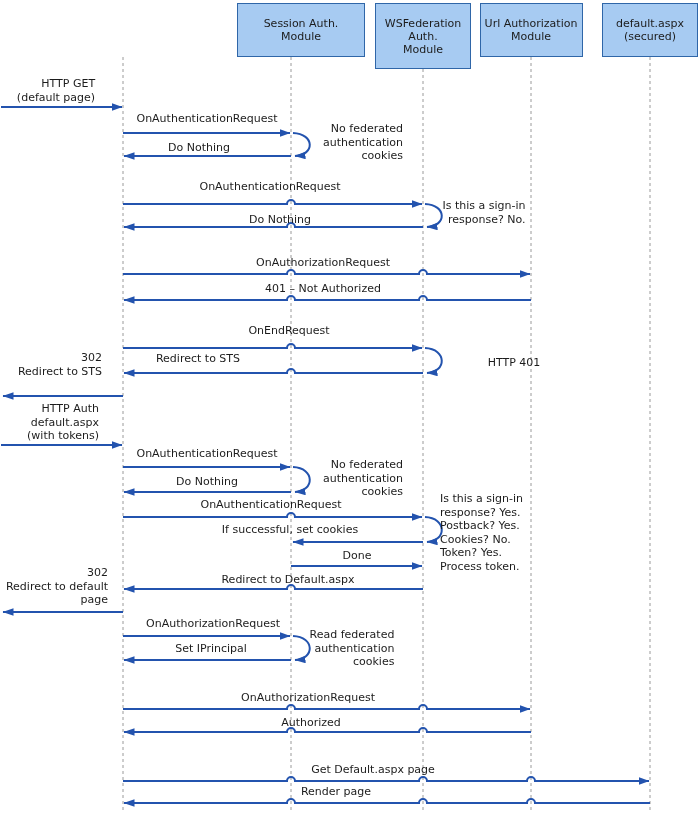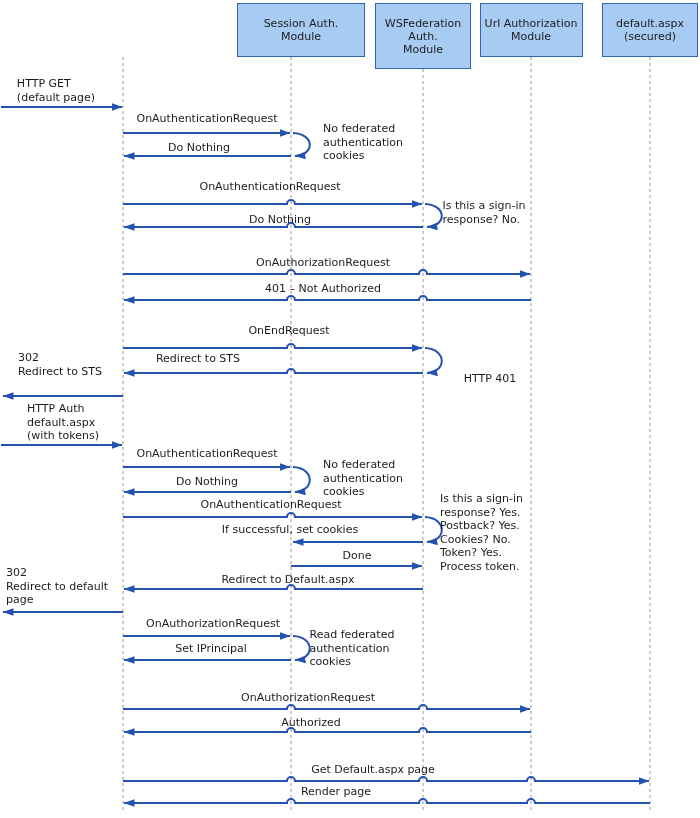--- a/index.html
+++ b/index.html
@@ -11,21 +11,21 @@
     text-align:center;white-space:pre-line;
     font-size:11px;line-height:13px;box-sizing:border-box;
   }
   .msg-label{
     position:absolute;font-size:11px;line-height:13px;white-space:nowrap;
     transform:translateX(-50%);
   }
   .note{
     position:absolute;font-size:11px;line-height:13.5px;white-space:pre-line;
   }
-  .note.center{transform:translateX(-50%);text-align:left;}
+  .note.center{transform:translateX(-50%);text-align:right;}
   .note.left{text-align:left;}
 </style>
 </head>
 <body>
 
 <div id="diagram">
   <svg id="svg-layer" width="700" height="818">
       <defs>
         <marker id="ah" markerUnits="userSpaceOnUse" markerWidth="12" markerHeight="9" refX="10.5" refY="4" orient="auto">
           <path d="M0,0.2 L11,4 L0,7.8 Z" fill="#2353AE"></path>
@@ -98,21 +98,21 @@
     <div class="msg-label" style="left: 336px; top: 785px; color: rgb(28, 28, 28);">Render page</div>
     <div class="note center" style="left: 56px; top: 77px; color: rgb(28, 28, 28);">HTTP GET
 (default page)</div>
     <div class="note center" style="left: 363px; top: 122px; color: rgb(28, 28, 28);">No federated
 authentication
 cookies</div>
     <div class="note center" style="left: 484px; top: 199px; color: rgb(28, 28, 28);">Is this a sign-in
 response? No.</div>
     <div class="note center" style="left: 60px; top: 351px; color: rgb(28, 28, 28);">302
 Redirect to STS</div>
-    <div class="note center" style="left: 490px; top: 356px; color: rgb(28, 28, 28); margin-top: 16px;">HTTP 401</div>
+    <div class="note center" style="left: 514px; top: 356px; color: rgb(28, 28, 28);">HTTP 401</div>
     <div class="note center" style="left: 63px; top: 402px; color: rgb(28, 28, 28);">HTTP Auth
 default.aspx
 (with tokens)</div>
     <div class="note center" style="left: 363px; top: 458px; color: rgb(28, 28, 28);">No federated
 authentication
 cookies</div>
     <div class="note left" style="left: 440px; top: 492px; color: rgb(28, 28, 28);">Is this a sign-in
 response? Yes.
 Postback? Yes.
 Cookies? No.

